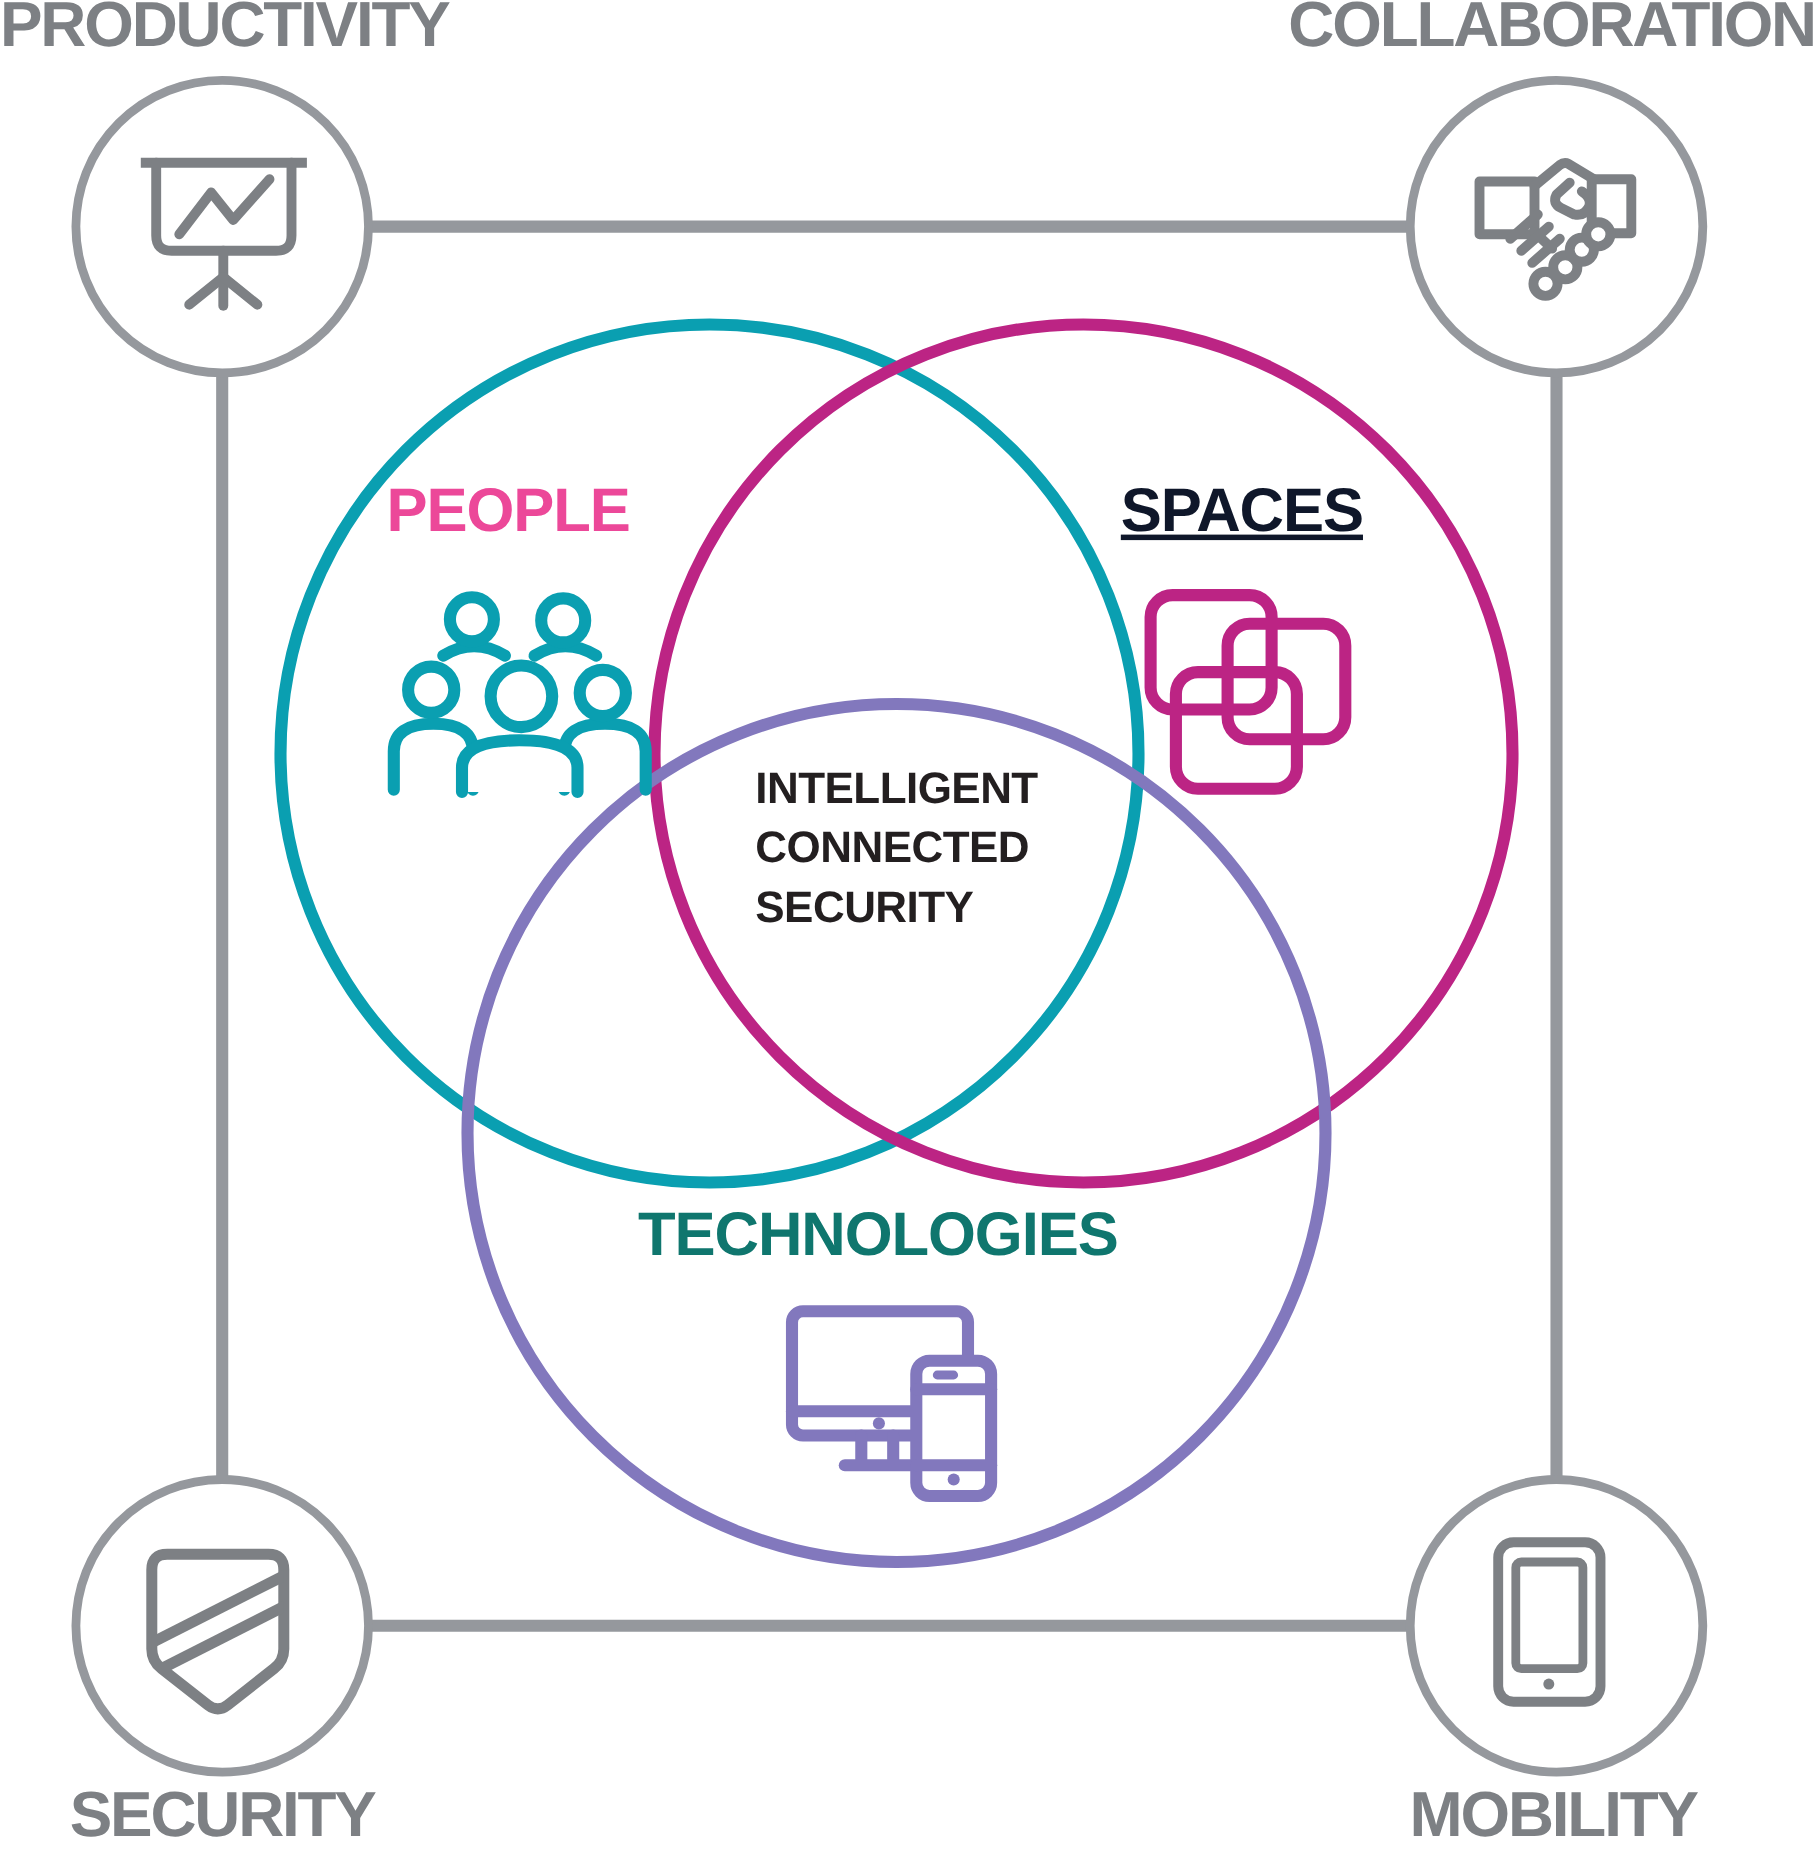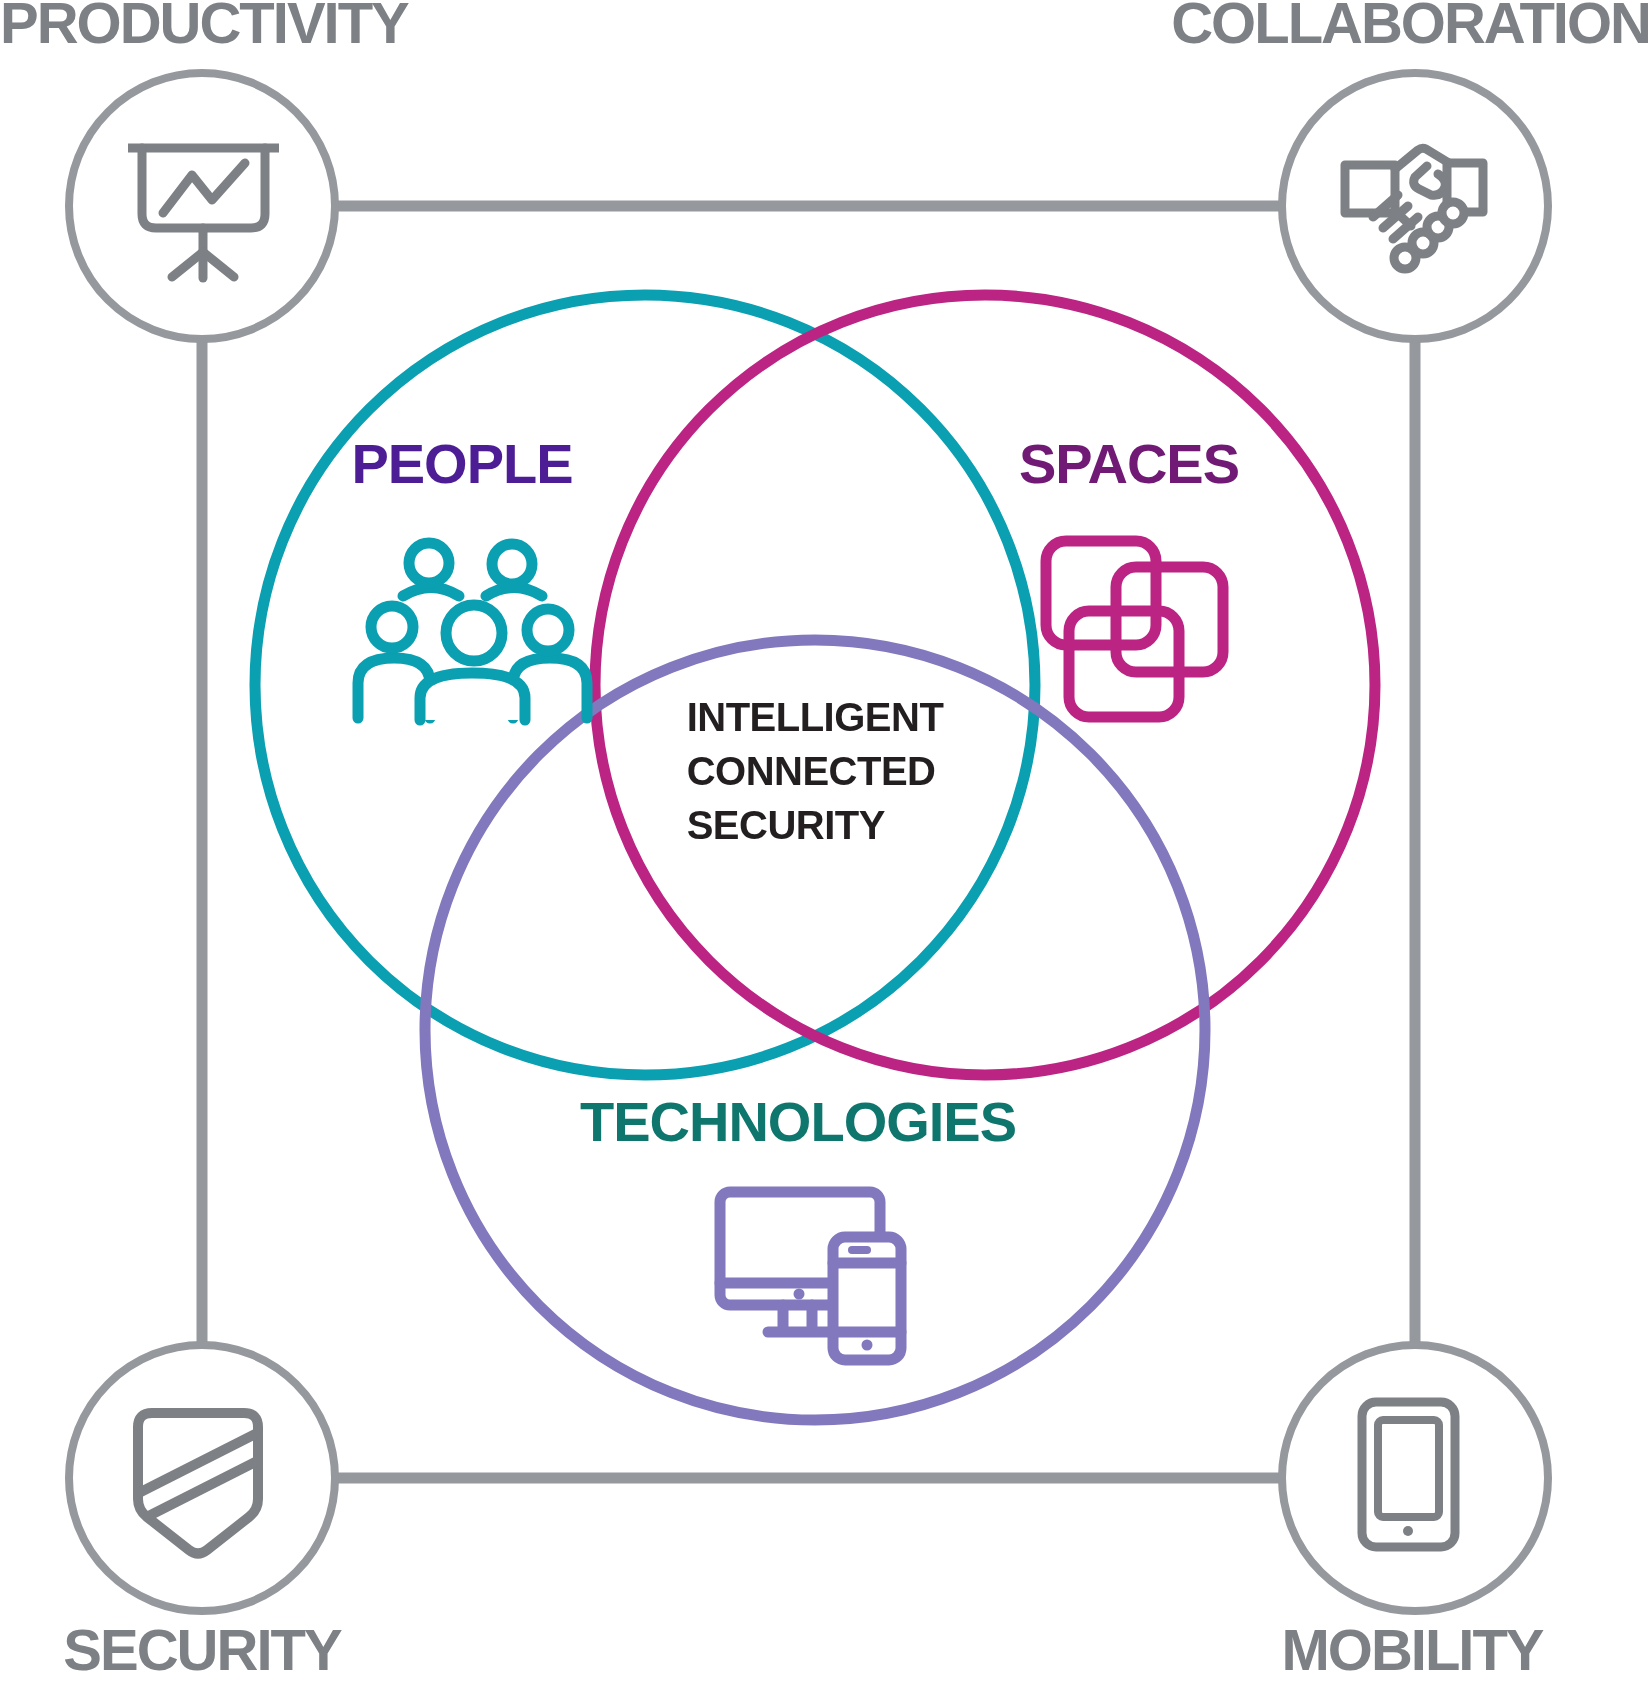--- a/index.html
+++ b/index.html
@@ -12,22 +12,22 @@
 
   
   .corner-label{
     position:absolute;font-weight:bold;font-size:58px;line-height:1;
     letter-spacing:-2px;color:#7D8084;white-space:nowrap;
   }
   .venn-label{
     position:absolute;font-weight:bold;font-size:56px;line-height:1;
     letter-spacing:-1px;white-space:nowrap;transform:translateX(-50%);
   }
-  .teal-text{color:#4c1d95;}
-  .magenta-text{color:#701a75;}
+  .teal-text{color:#ec4899;}
+  .magenta-text{color:#0f172a;text-decoration:underline;}
   .purple-text{color:#0f766e;}
   .center-text{
     position:absolute;left:815px;top:690px;transform:translateX(-50%);
     text-align:left;font-weight:bold;font-size:40px;line-height:54px;
     letter-spacing:-0.5px;color:#231F20;white-space:nowrap;
   }
 
   
   .gray-line{stroke:#95989D;fill:none;}
   .gray-icon{stroke:#7D8084;fill:none;}

